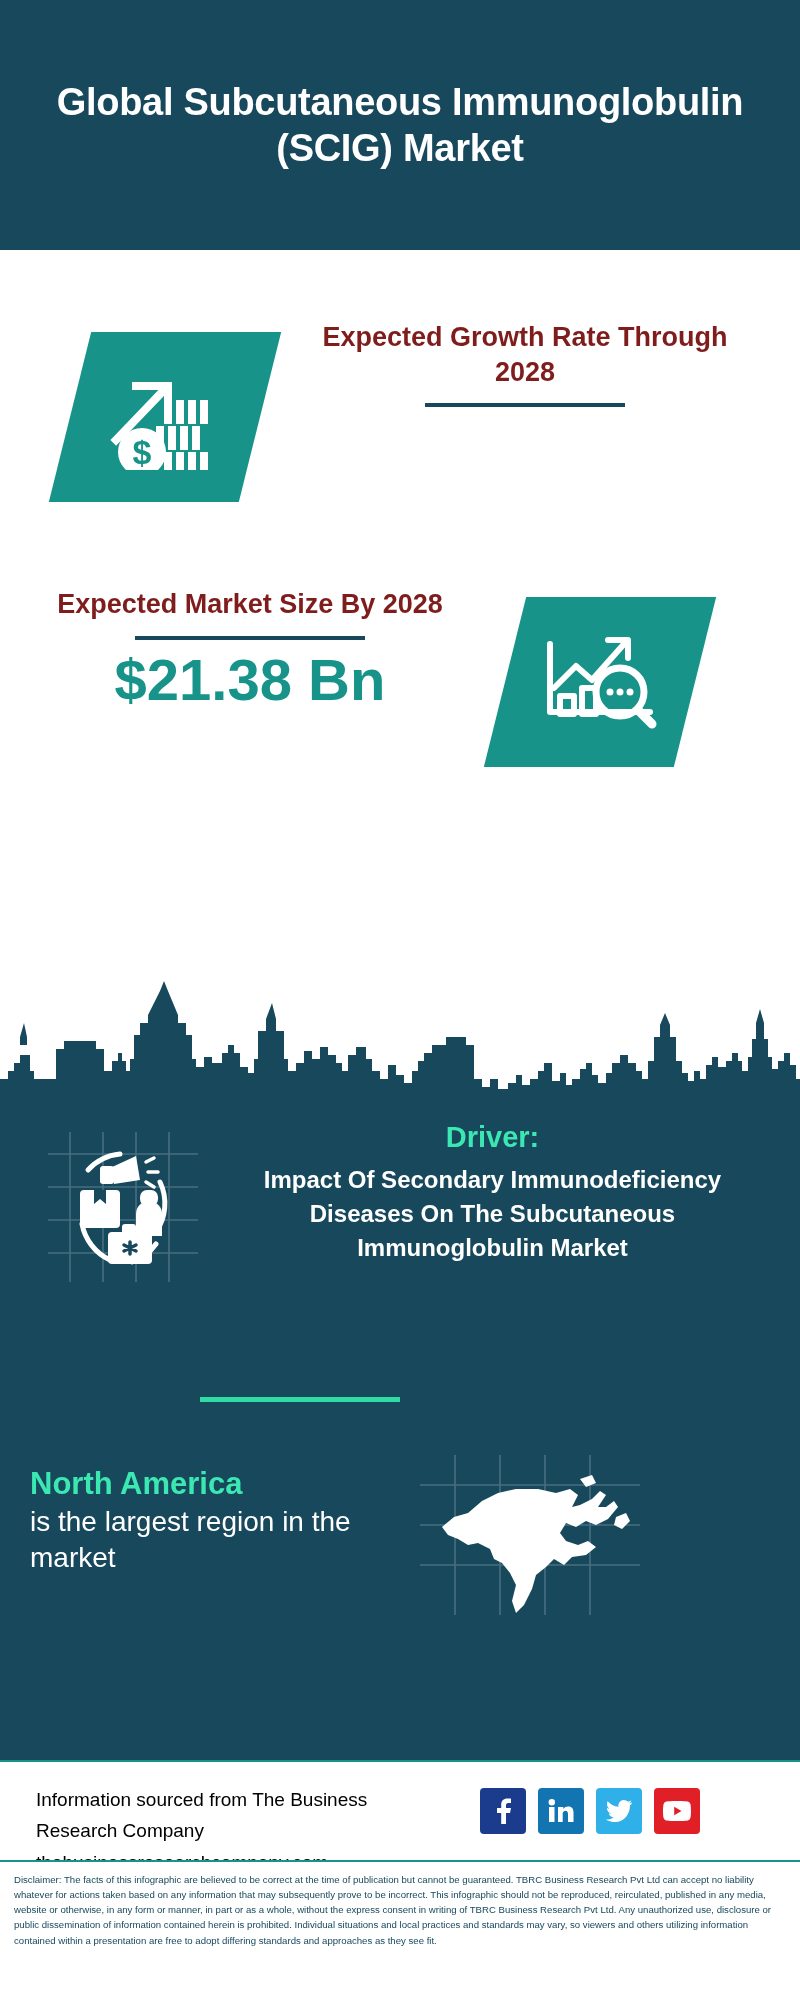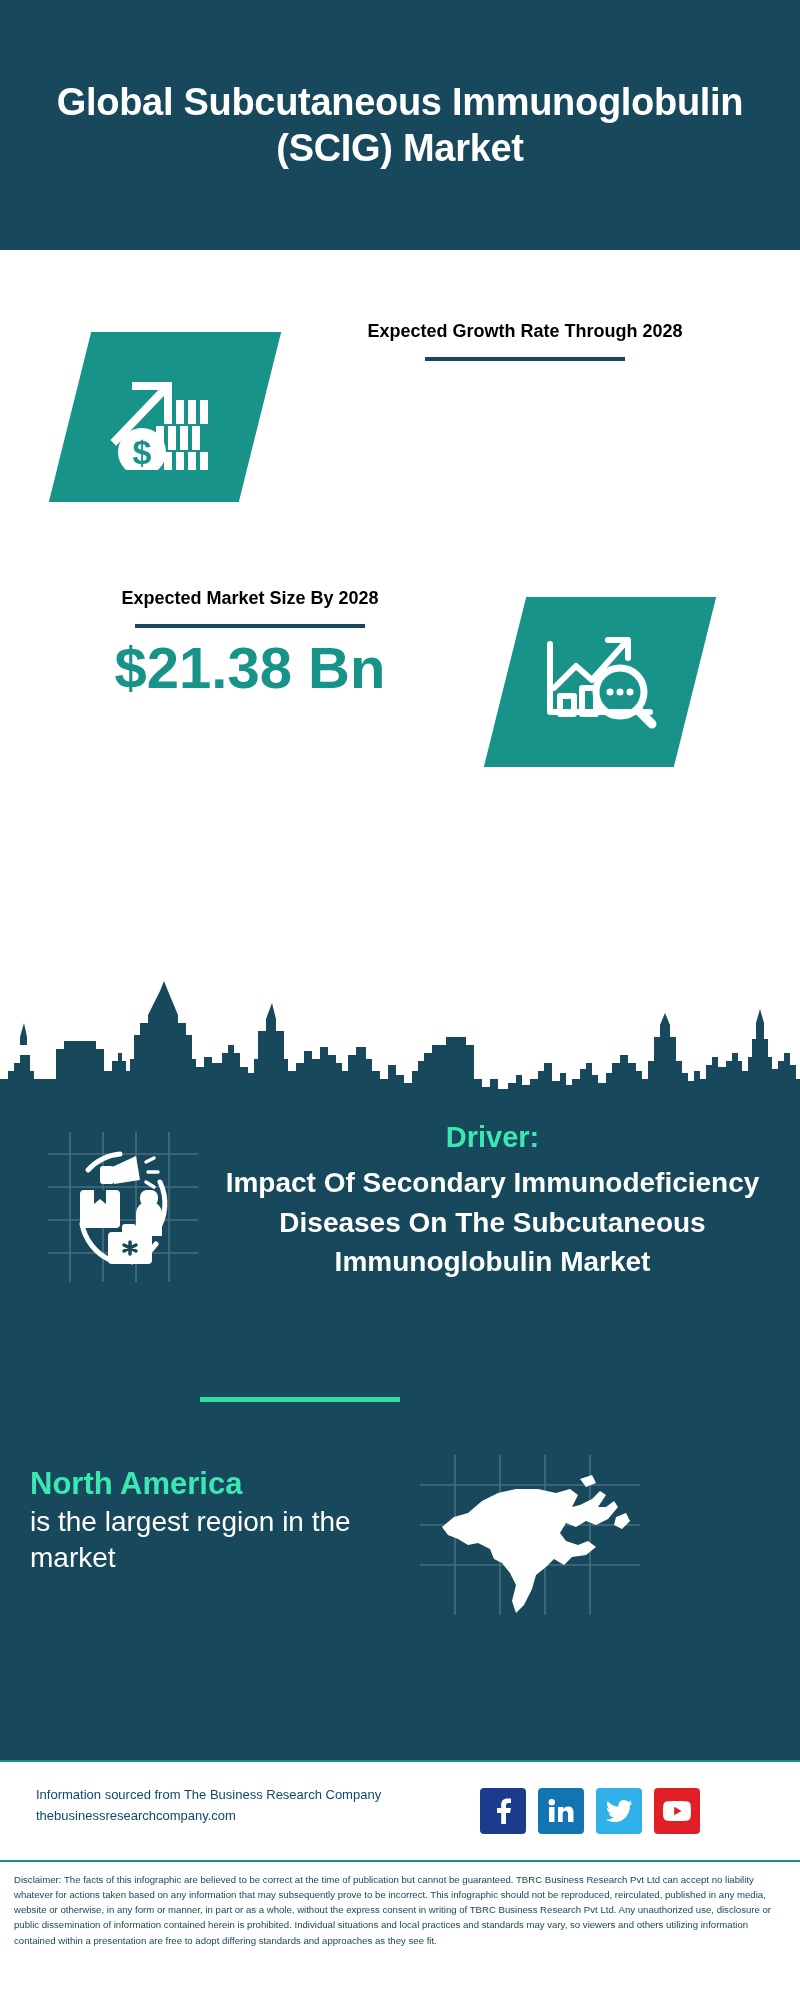--- a/index.html
+++ b/index.html
@@ -36,21 +36,21 @@
     transform:skewX(-14deg);
     display:flex; align-items:center; justify-content:center;
   }
   .badge1 { left:70px; top:42px; width:190px; height:170px; }
   .badge1 .ic { transform:skewX(14deg); }
   .stat1 .txtcol {
     position:absolute; left:300px; top:30px; width:450px;
     text-align:center;
   }
   .stat-label {
-    color:#000000; font-size:18px; font-weight:bold; line-height:1.28;
+    color:#7f1d1d; font-size:27px; font-weight:bold; line-height:1.28;
   }
   .rule-dark {
     width:200px; height:4px; background:#17485c; margin:14px auto 10px;
   }
   .rule-dark.w230 { width:230px; }
   .stat-value {
     color:#17938a; font-size:58px; font-weight:bold; line-height:1.05;
   }
 
   
@@ -81,21 +81,21 @@
     position:absolute; left:48px; top:12px; width:150px; height:150px;
   }
   .driver-text {
     position:absolute; left:215px; top:0px; width:555px; text-align:center;
   }
   .driver-title {
     color:#3ce8b2; font-size:29px; font-weight:bold; line-height:1.2;
     margin-bottom:8px;
   }
   .driver-body {
-    color:#ffffff; font-size:28px; font-weight:bold; line-height:1.42;
+    color:#ffffff; font-size:24px; font-weight:bold; line-height:1.42;
   }
 
   .mint-rule {
     position:absolute; left:200px; top:1397px; width:200px; height:5px;
     background:#2fdca4;
   }
 
   .region-row {
     position:absolute; left:0; top:1455px; width:800px; height:170px;
   }
@@ -113,21 +113,21 @@
   }
 
   
   .footer-bar {
     position:absolute; left:0; top:1760px; width:800px; height:98px;
     background:#ffffff; border-top:2px solid #17938a;
     display:flex; align-items:center;
   }
   .src-text {
     position:absolute; left:36px; top:22px; width:380px;
-    color:#0c4a6e; font-size:13px; line-height:1.65;
+    color:#000000; font-size:19px; line-height:1.65;
   }
   .social {
     position:absolute; left:480px; top:26px;
     display:flex; gap:12px; align-items:center;
   }
   .sbtn {
     width:46px; height:46px; border-radius:4px;
     display:flex; align-items:center; justify-content:center;
     color:#fff; font-weight:bold;
   }

